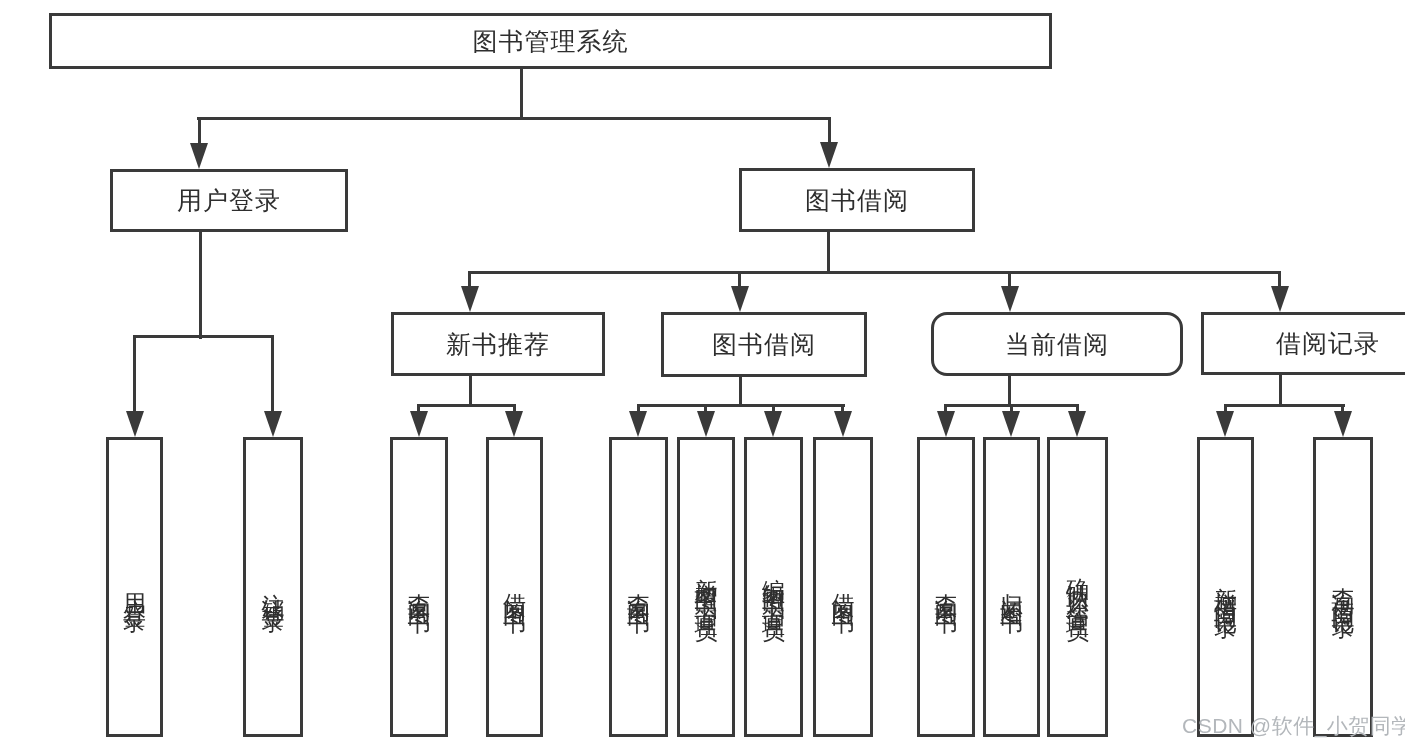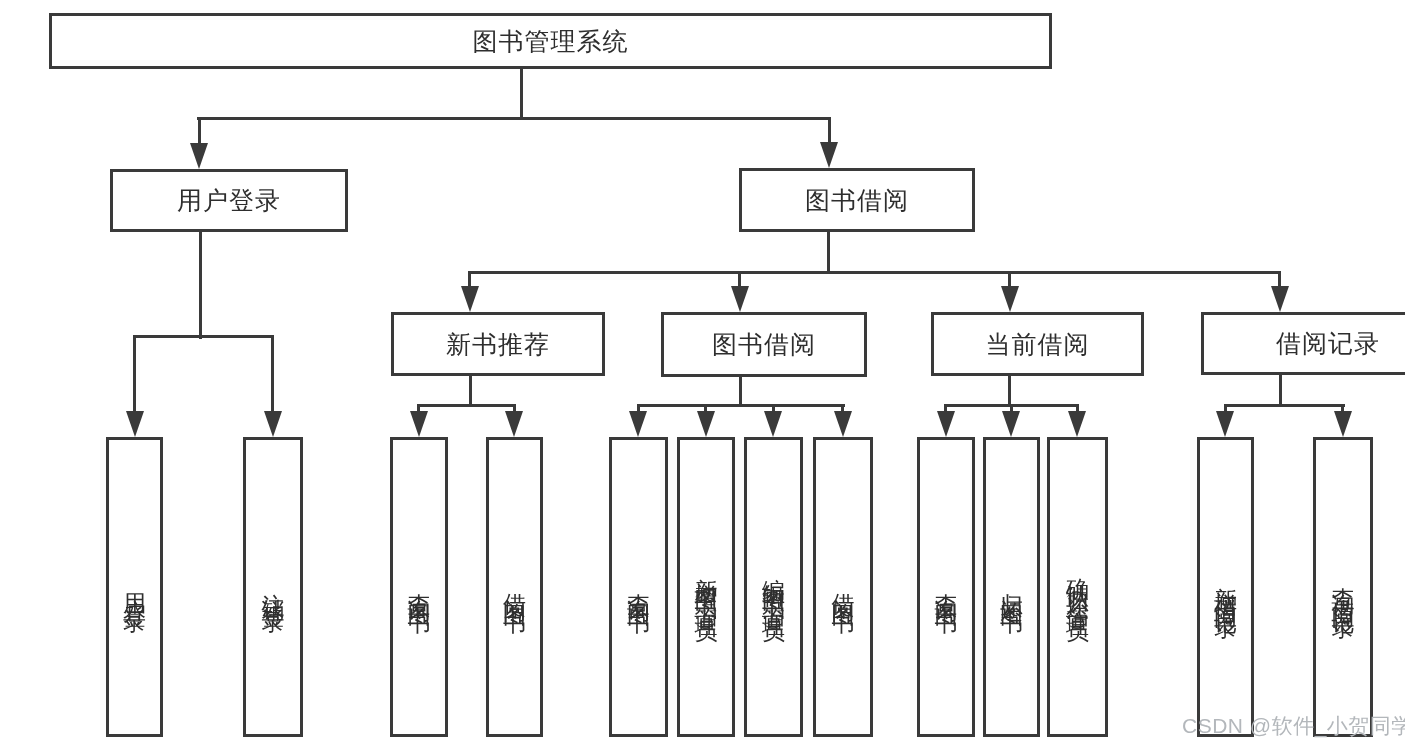--- a/index.html
+++ b/index.html
@@ -50,21 +50,21 @@
   <div class="ahead" style="left:461px;top:286px;"></div>
   <div class="vline" style="left:738px;top:272px;height:20px;"></div>
   <div class="ahead" style="left:731px;top:286px;"></div>
   <div class="vline" style="left:1008px;top:272px;height:20px;"></div>
   <div class="ahead" style="left:1001px;top:286px;"></div>
   <div class="vline" style="left:1278px;top:272px;height:20px;"></div>
   <div class="ahead" style="left:1271px;top:286px;"></div>
 
   <div class="box hbox" style="left:363px;top:312px;width:214px;height:64px;">新书推荐</div>
   <div class="box hbox" style="left:633px;top:312px;width:206px;height:65px;">图书借阅</div>
-  <div class="box hbox" style="left:903px;top:312px;width:213px;height:64px;">当前借阅</div>
+  <div class="box hbox" style="left:903px;top:312px;width:252px;height:64px;border-radius:16px;">当前借阅</div>
   <div class="box hbox" style="left:1173px;top:312px;width:254px;height:63px;">借阅记录</div>
 
   <div class="vline" style="left:469px;top:376px;height:31px;"></div>
   <div class="hline" style="left:417px;top:404px;width:99px;"></div>
   <div class="vline" style="left:417px;top:405px;height:18px;"></div>
   <div class="ahead" style="left:410px;top:411px;"></div>
   <div class="vline" style="left:513px;top:405px;height:18px;"></div>
   <div class="ahead" style="left:505px;top:411px;"></div>
 
   <div class="vline" style="left:739px;top:377px;height:29px;"></div>

